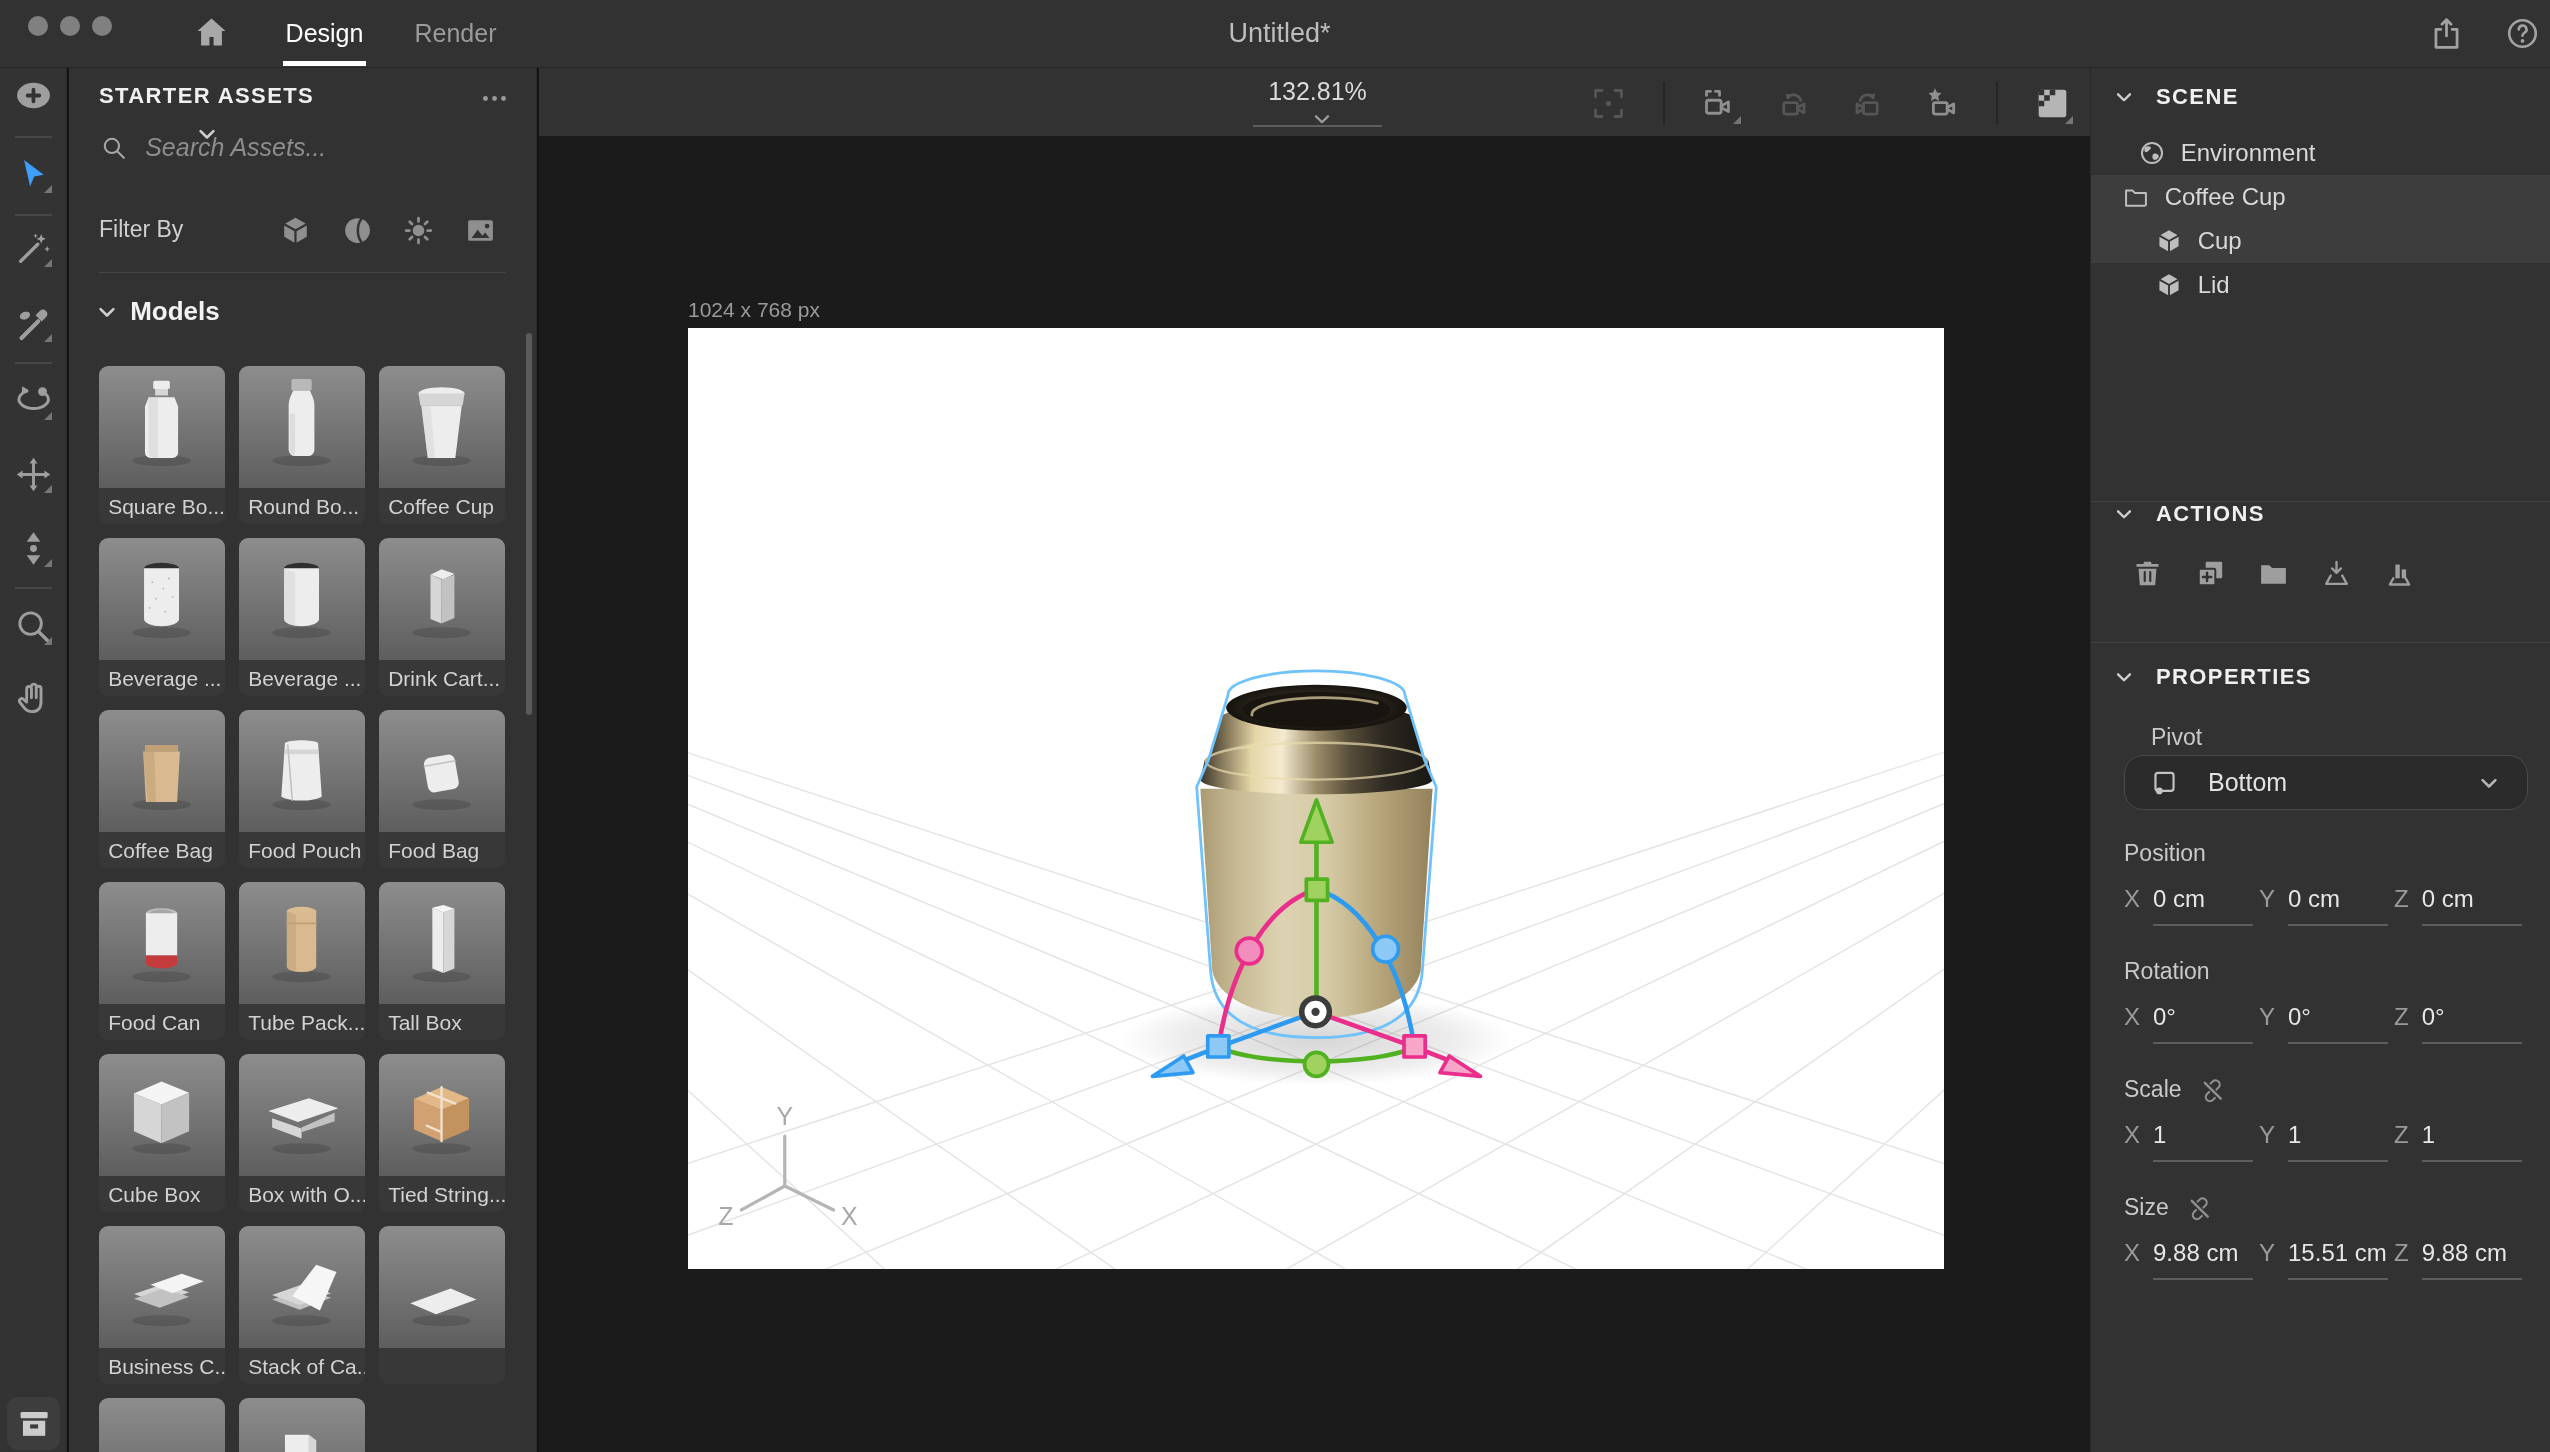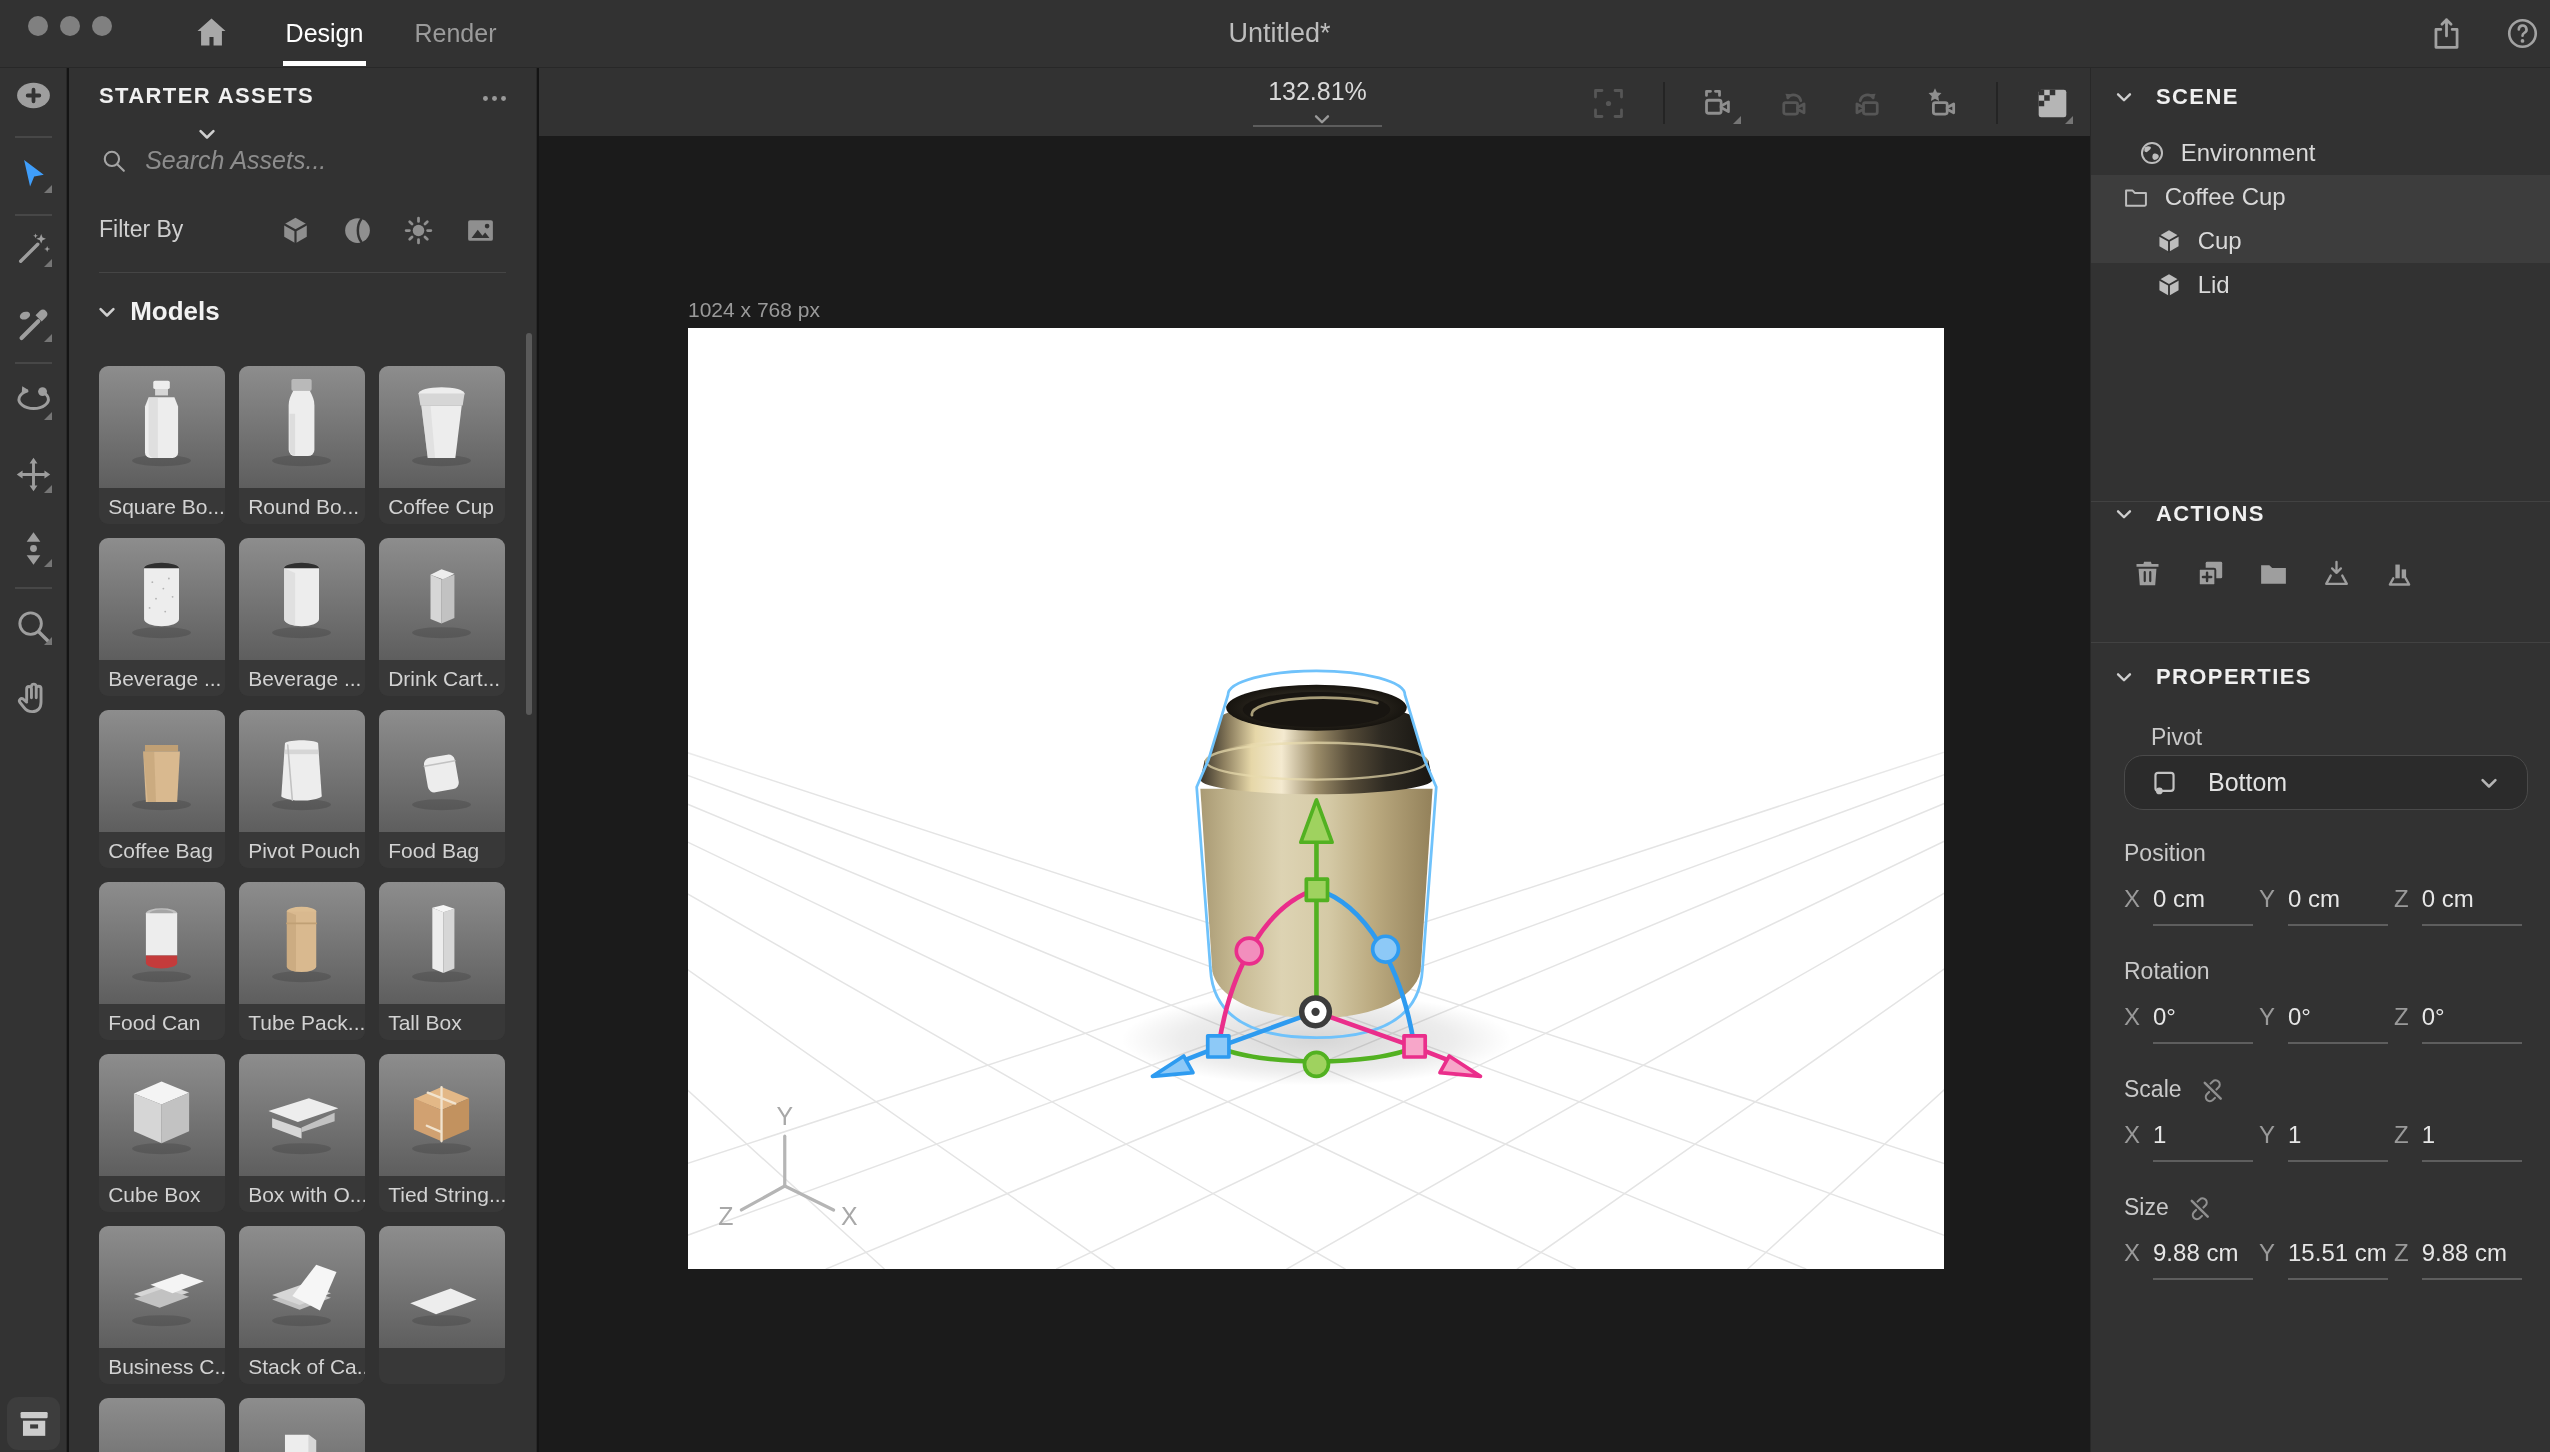--- a/index.html
+++ b/index.html
@@ -34,21 +34,21 @@
   #library-btn{position:absolute;left:7.4px;top:1329px;width:53px;height:53px;border-radius:11px;
                background:#3d3d3d;color:#cccccc;padding:7.4px;box-sizing:border-box;}
 
   
   #assets{position:absolute;left:69px;top:68px;width:468px;height:1384px;background:#323232;
           border-right:1.8px solid #282828;box-sizing:border-box;}
   #assets-header{position:absolute;left:30px;top:14.7px;height:31px;display:flex;align-items:center;gap:11px;flex-direction:column;}
   #assets-title{font-size:22px;font-weight:bold;color:#f0f0f0;letter-spacing:1.4px;}
   #assets-chevron{width:28px;height:28px;color:#cfcfcf;}
   #assets-menu{position:absolute;left:405px;top:14.7px;width:41px;height:31px;color:#9a9a9a;}
-  #search-row{position:absolute;left:30px;top:72px;width:405px;height:41px;display:flex;align-items:center;gap:14.7px;}
+  #search-row{position:absolute;left:30px;top:59px;width:405px;height:41px;display:flex;align-items:center;gap:14.7px;}
   #search-icon{width:29.5px;height:29.5px;color:#a5a5a5;}
   #search-input{flex:1;background:transparent;border:none;outline:none;font-size:25px;
                 font-style:italic;color:#d8d8d8;font-family:inherit;}
   #search-input::placeholder{color:#8d8d8d;}
   #filter-row{position:absolute;left:30px;top:146px;width:405px;height:33px;}
   #filter-label{position:absolute;left:0;top:1.8px;font-size:23px;color:#cfcfcf;}
   #filter-icons{position:absolute;left:180px;top:0;display:flex;gap:28.6px;}
   .filter-ic{width:33px;height:33px;color:#8f8f8f;}
   #assets-div{position:absolute;left:30px;top:204px;width:407px;height:0.9px;background:#454545;}
   #models-header{position:absolute;left:24px;top:227px;height:33px;display:flex;align-items:center;gap:9.2px;}
@@ -355,21 +355,21 @@
             </svg></div>
           <div class="tlabel">Coffee Bag</div>
         </div>
         <div class="tile">
           <div class="thumb"><svg viewBox="0 0 137 132" style="stroke:none">
               <ellipse cx="68" cy="103" rx="32" ry="6" fill="rgba(0,0,0,.14)"></ellipse>
               <path d="M50 36c6-4 30-4 36 0l4 58c-8 6-36 6-44 0z" fill="#ededed"></path>
               <rect x="50" y="43" width="36" height="5" fill="#d6d6d6"></rect>
               <path d="M53 38l5 60" stroke="#c2c2c2"></path>
             </svg></div>
-          <div class="tlabel">Pivot Pouch</div>
+          <div class="tlabel">Food Pouch</div>
         </div>
         <div class="tile">
           <div class="thumb"><svg viewBox="0 0 137 132" style="stroke:none">
               <ellipse cx="68" cy="103" rx="32" ry="6" fill="rgba(0,0,0,.14)"></ellipse>
               <g transform="rotate(-10 68 70)">
                 <rect x="51" y="50" width="34" height="38" rx="7" fill="#ededed"></rect>
                 <path d="M51 58h34" stroke="#c2c2c2"></path>
               </g>
             </svg></div>
           <div class="tlabel">Food Bag</div>

